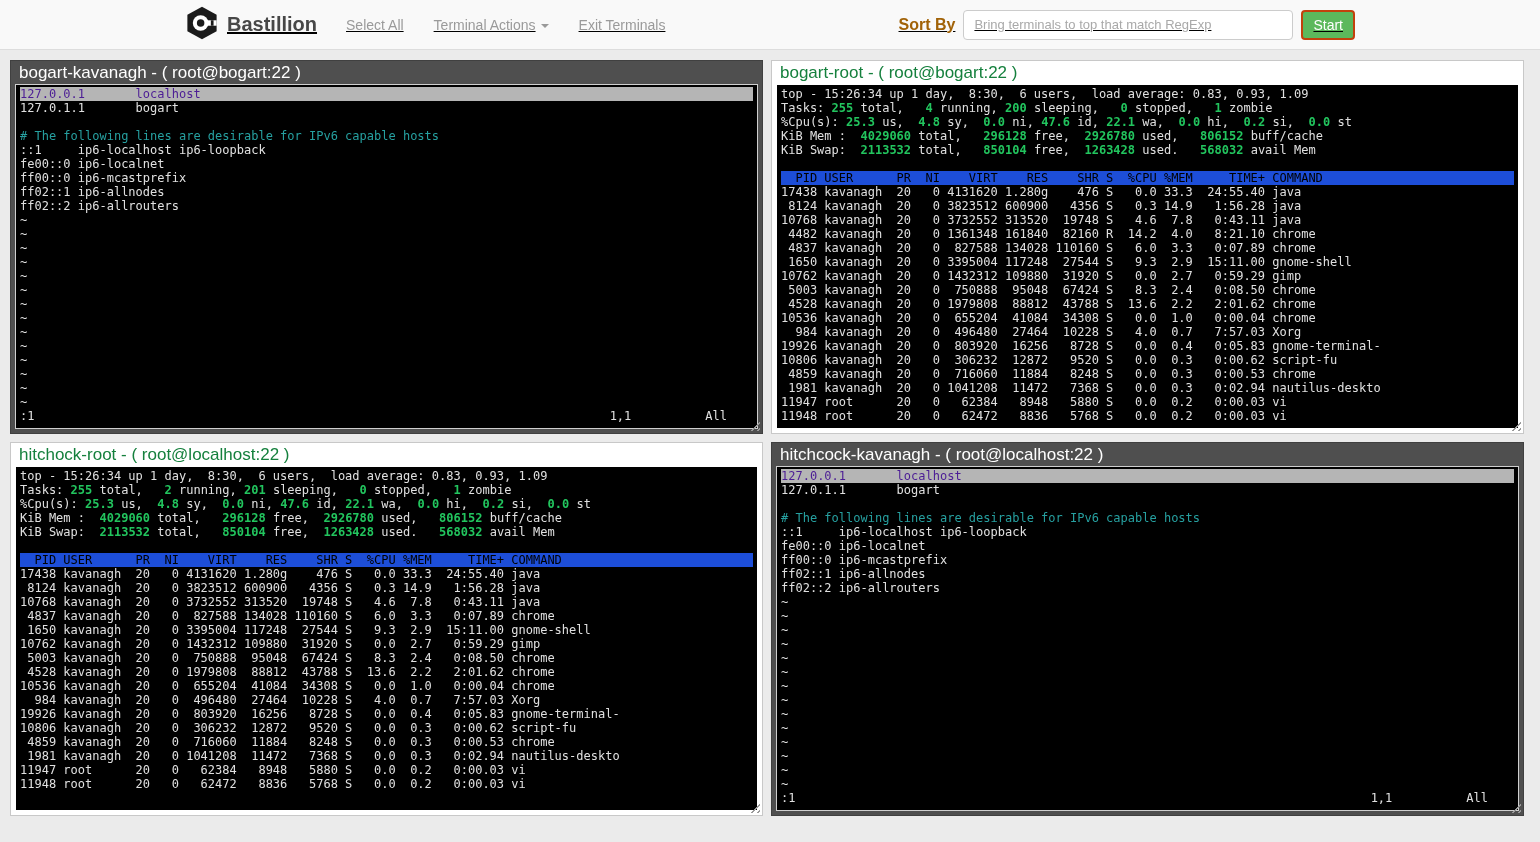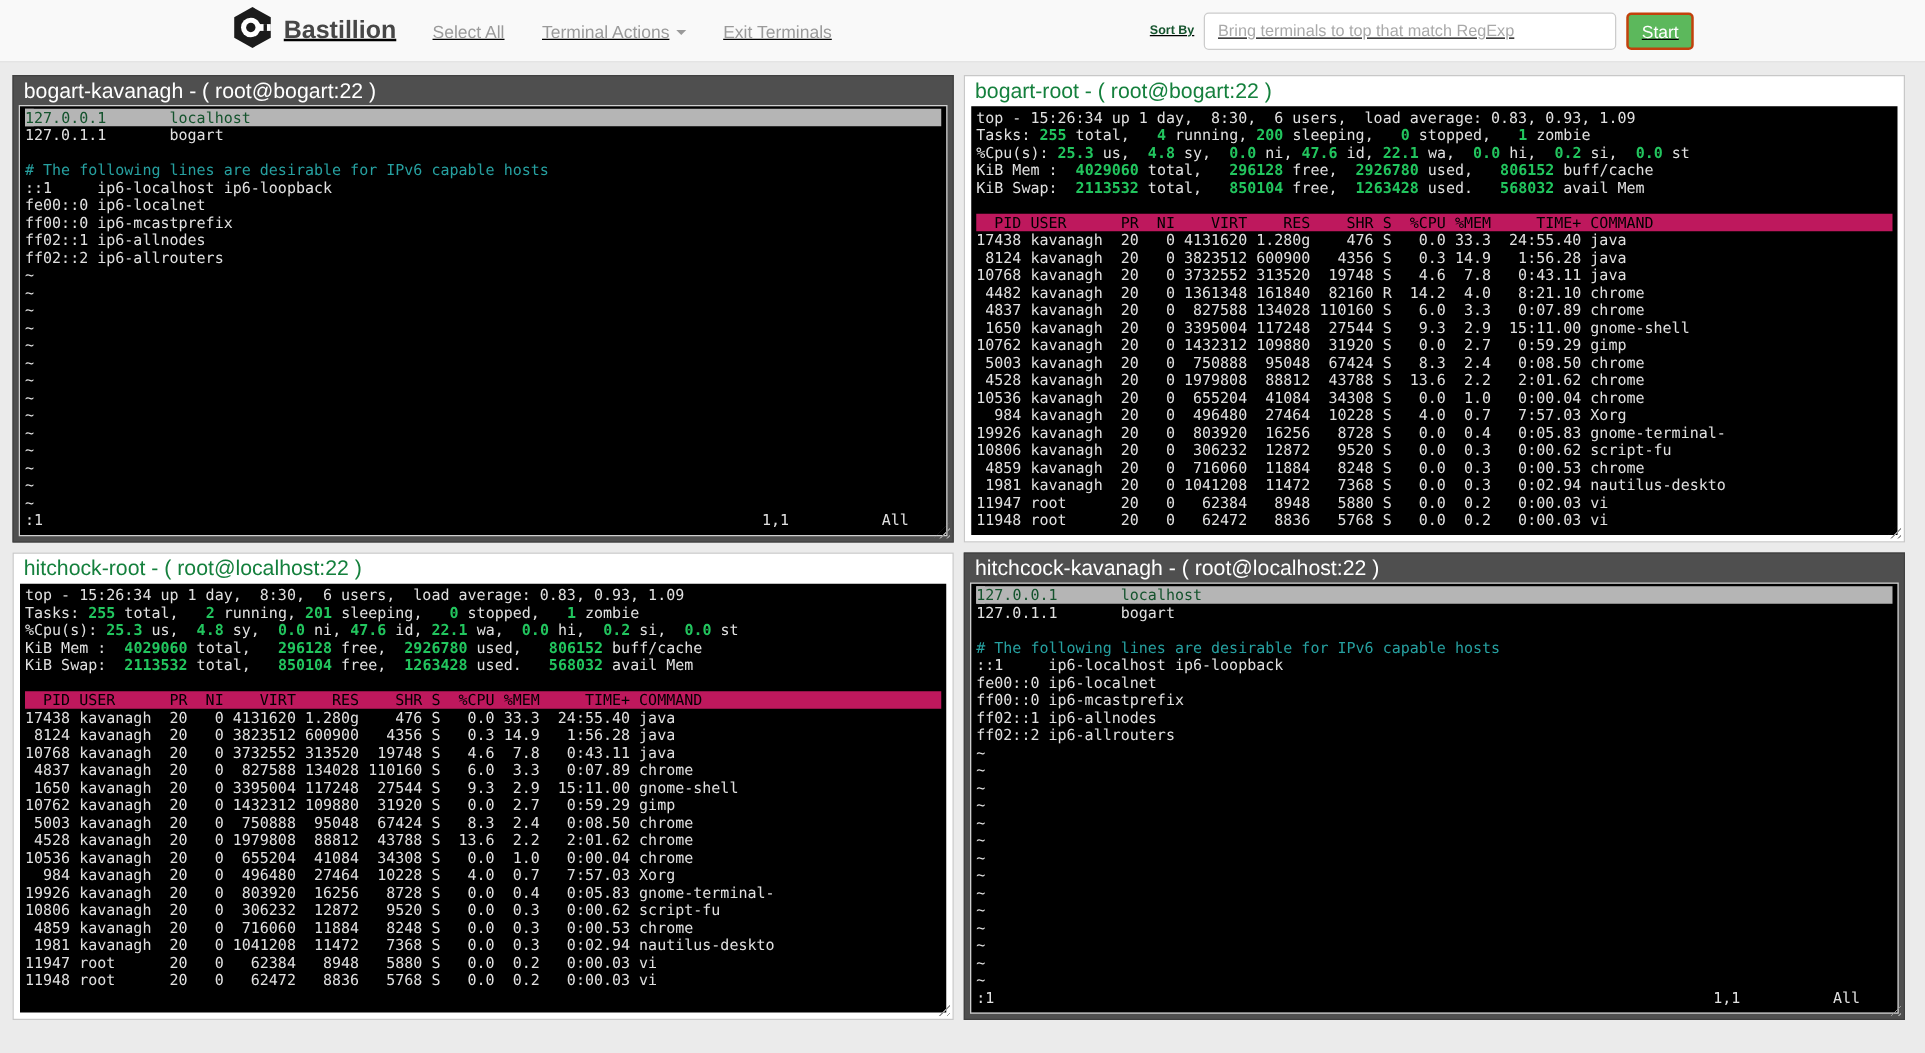--- a/index.html
+++ b/index.html
@@ -19,21 +19,21 @@
   }
   .brand { display: flex; align-items: center; gap: 8px; margin-right: 14px; cursor: pointer; }
   .brand-name { font-size: 20px; font-weight: bold; color: #474747; }
   .nav-link { color: #9a9a9a; font-size: 14px; padding: 0 15px; cursor: pointer; white-space: nowrap; }
   .caret {
     display: inline-block; width: 0; height: 0;
     border-left: 4px solid transparent; border-right: 4px solid transparent;
     border-top: 4px solid #9a9a9a; margin-left: 5px; vertical-align: middle;
   }
   .nav-right { margin-left: auto; display: flex; align-items: center; gap: 8px; }
-  .sort-label { font-weight: bold; color: #14532d; font-size: 10px; white-space: nowrap; }
+  .sort-label { font-weight: bold; color: #a16207; font-size: 16px; white-space: nowrap; }
   .regex-input {
     width: 330px; height: 30px; border: 1px solid #ccc; border-radius: 4px;
     padding: 4px 10px; font-size: 13px; color: #555;
     font-family: "Liberation Sans", sans-serif; background: #fff;
   }
   .regex-input::placeholder { color: #a9a9a9; }
   .start-btn {
     height: 30px; background: #5cb85c; border: 2px solid #c2410c; color: #fff;
     border-radius: 4px; font-size: 14px; padding: 0 10px; cursor: pointer;
     font-family: "Liberation Sans", sans-serif;
@@ -51,22 +51,22 @@
   .panel.light .panel-title { color: #15803d; }
   .terminal {
     margin: 0 5px 5px 5px; height: 343px; background: #000; color: #e0e0e0;
     font-family: "DejaVu Sans Mono", "Liberation Mono", monospace;
     font-size: 12px; line-height: 14px; padding: 2px 4px; overflow: hidden; cursor: text;
   }
   .panel.dark .terminal { outline: 1px solid #cfcfcf; }
   .tline { height: 14px; white-space: pre; }
   .tline b { color: #22c55e; }
   .tline.comment { color: #26a0a0; }
-  .tline.header { background: #be185d; color: #000; }
-  .cursor { background: #b5b5b5; color: #14532d; }
+  .tline.header { background: #1d4ed8; color: #000; }
+  .cursor { background: #b5b5b5; color: #4c1d95; }
   .tline.status { display: flex; justify-content: space-between; padding-right: 26px; }
   .ruler { margin-right: 74px; }
   .grip {
     position: absolute; right: 2px; bottom: 2px; width: 13px; height: 13px; cursor: nwse-resize;
     clip-path: polygon(100% 0, 100% 100%, 0 100%);
     background: repeating-linear-gradient(135deg, #999 0 1px, transparent 1px 4px);
   }
 </style>
 </head>
 <body>

